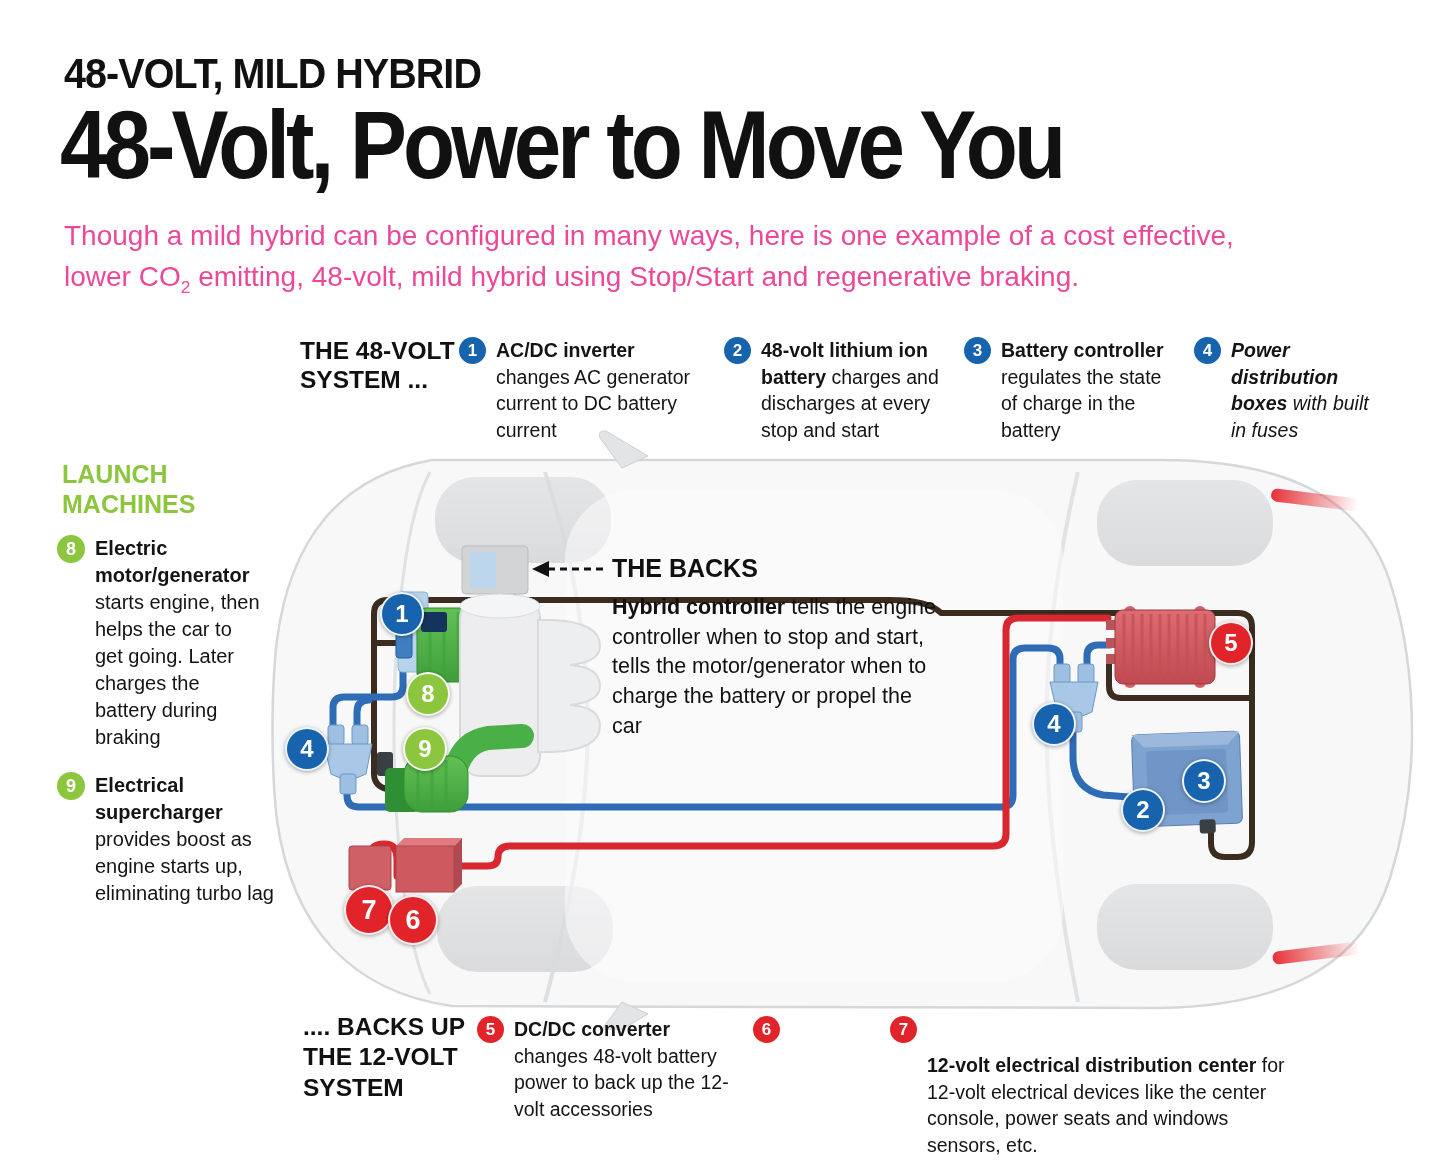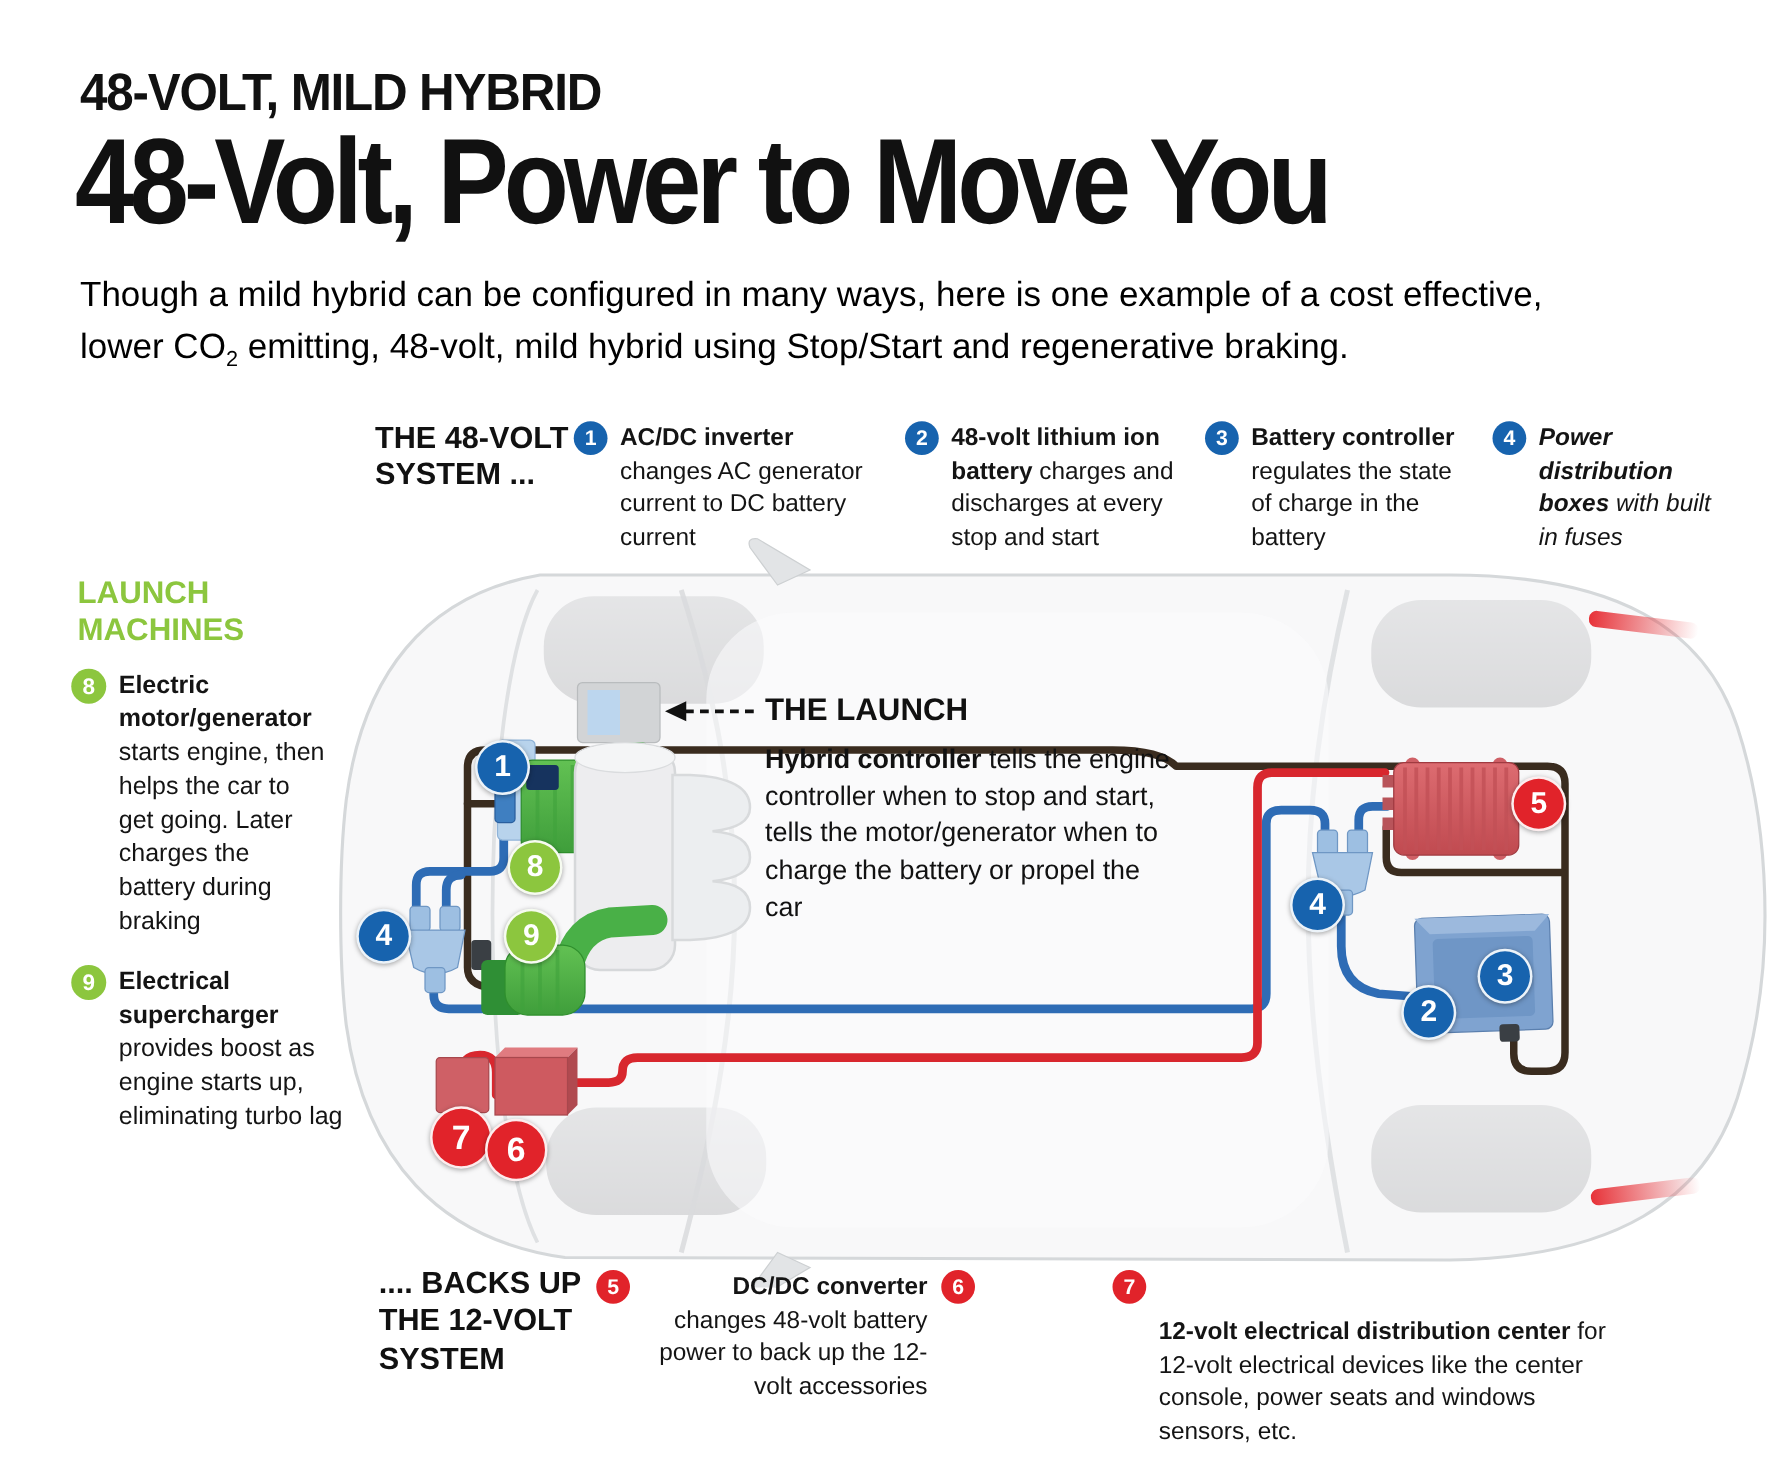--- a/index.html
+++ b/index.html
@@ -4,21 +4,21 @@
 <style>
   html,body{margin:0;padding:0;background:#fff;}
   #page{position:relative;width:1430px;height:1176px;background:#fff;overflow:hidden;
         font-family:"Liberation Sans",sans-serif;color:#111;border-radius:21px;}
 
   
   .kicker{position:absolute;left:64px;top:50px;font-size:42px;font-weight:bold;
           letter-spacing:-1px;transform:scaleX(.94);transform-origin:left;white-space:nowrap;}
   .title{position:absolute;left:60px;top:94px;font-size:97px;font-weight:bold;line-height:1.05;
          letter-spacing:-4.5px;transform:scaleX(.88);transform-origin:left;white-space:nowrap;}
-  .intro{position:absolute;left:64px;top:216px;font-size:28px;line-height:1.45;color:#000000;
+  .intro{position:absolute;left:64px;top:216px;font-size:28px;line-height:1.45;color:#ec4899;
          white-space:pre-line;}
   .intro sub{font-size:.62em;}
 
   
   .litem{position:absolute;display:flex;gap:10px;align-items:flex-start;}
   .litem .txt{font-size:19.5px;line-height:1.36;color:#141414;}
   .b{font-weight:bold;}
   .badge{border-radius:50%;color:#fff;font-weight:bold;flex:0 0 auto;
          display:flex;align-items:center;justify-content:center;}
   .badge.sm{width:27px;height:27px;font-size:17px;}
@@ -40,21 +40,21 @@
   .ti2{left:724px;top:337px;} .ti2 .txt{width:192px;}
   .ti3{left:964px;top:337px;} .ti3 .txt{width:172px;}
   .ti4{left:1194px;top:337px;}.ti4 .txt{width:138px;font-style:italic;}
 
   
   .li8{left:57px;top:535px;} .li8 .txt{width:170px;font-size:20px;line-height:1.35;}
   .li9{left:57px;top:772px;} .li9 .txt{width:182px;font-size:20px;line-height:1.35;}
   .li8 .badge,.li9 .badge{width:28px;height:28px;font-size:18px;}
 
   
-  .bi5{left:477px;top:1016px;} .bi5 .txt{width:228px;text-align:right;}
+  .bi5{left:477px;top:1016px;} .bi5 .txt{width:228px;}
   .bi6{left:753px;top:1016px;} .bi6 .txt{width:112px;}
   .bi7{left:890px;top:1016px;} .bi7 .txt{width:362px;margin-top:36px;}
 
   
   .brain-label{position:absolute;left:612px;top:554px;font-size:25px;font-weight:bold;}
   .brain-para{position:absolute;left:612px;top:593px;width:334px;font-size:21.5px;line-height:1.38;}
 
   
   .db1 {left:380px;top:592px;}
   .db8 {left:406px;top:672px;}
@@ -228,21 +228,21 @@
   <div class="badge md green db8">8</div>
   <div class="badge md green db9">9</div>
   <div class="badge md blue db4L">4</div>
   <div class="badge lg red db7">7</div>
   <div class="badge lg red db6">6</div>
   <div class="badge md red db5">5</div>
   <div class="badge md blue db4R">4</div>
   <div class="badge md blue db3">3</div>
   <div class="badge md blue db2">2</div>
 
-  <div class="brain-label">THE LAUNCH</div>
+  <div class="brain-label">THE BACKS</div>
   <div class="brain-para"><span class="b">Hybrid controller</span> <span>tells the engine controller when to stop and start, tells the motor/generator when to charge the battery or propel the car</span></div>
 
   <div class="h-top">THE 48-VOLT
 SYSTEM ...</div>
   <div class="litem ti1">
     <div class="badge sm blue">1</div>
     <div class="txt"><span class="b">AC/DC inverter</span> <span>changes AC generator current to DC battery current</span></div>
   </div>
   <div class="litem ti2">
     <div class="badge sm blue">2</div>

